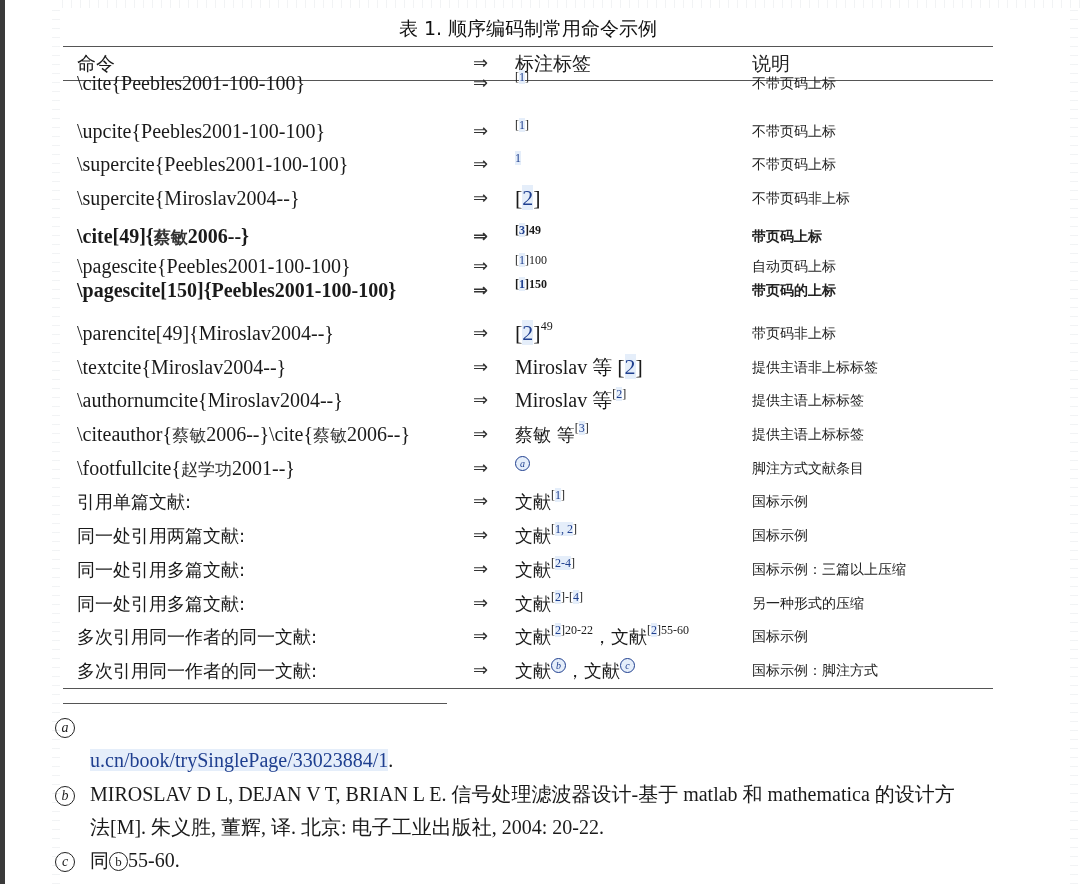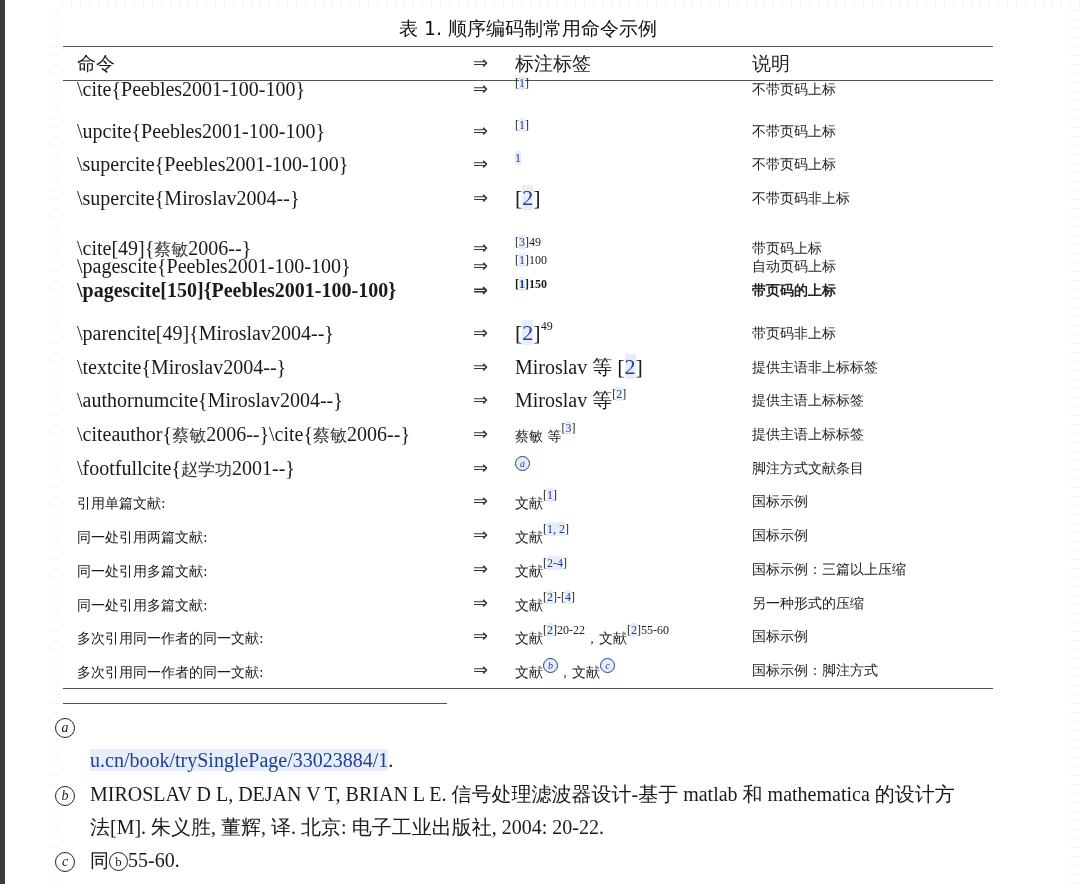--- a/index.html
+++ b/index.html
@@ -53,21 +53,21 @@
     }
     .c-cmd { position: absolute; left: 14px; white-space: nowrap; }
     .c-arrow { position: absolute; left: 410px; font-family: "DejaVu Sans", sans-serif; font-size: 18px; color: #333; }
     .c-label { position: absolute; left: 452px; white-space: nowrap; }
     .c-desc { position: absolute; left: 689px; white-space: nowrap; font-family: "DejaVu Sans", "Liberation Sans", sans-serif; font-size: 14px; color: #222; }
     .header .c-cmd, .header .c-label, .header .c-desc {
       font-family: "DejaVu Sans", "Liberation Sans", sans-serif;
       font-size: 19px;
       text-align: center;
     }
-    .cjk { font-family: "DejaVu Sans", "Liberation Sans", sans-serif; font-size: 14px; }
+    .cjk { font-family: "DejaVu Sans", "Liberation Sans", sans-serif; font-size: 18px; }
     .cjk-serif { font-family: "DejaVu Serif", serif; font-size: 17px; color: #333; }
     .sup {
       font-size: 12px;
       vertical-align: 9px;
       line-height: 0;
     }
     .link {
       color: #1f3f8f;
       background: #e5eefa;
     }
@@ -133,21 +133,21 @@
 <div class="row header" style="top:48px;">
   <span class="c-cmd">命令</span>
   <span class="c-arrow">⇒</span>
   <span class="c-label">标注标签</span>
   <span class="c-desc">说明</span>
 </div>
 
 <div class="rule thin" style="top:80px;"></div>
 
 <div id="rows">
-    <div class="row" style="top: 74px;">
+    <div class="row" style="top: 68px;">
       <span class="c-cmd"><span>\cite{Peebles2001-100-100}</span></span>
       <span class="c-arrow">⇒</span>
       <span class="c-label"><span class="sup"><span>[</span><span class="link">1</span><span>]</span></span></span>
       <span class="c-desc">不带页码上标</span>
     </div>
     <div class="row" style="top: 115.7px;">
       <span class="c-cmd"><span>\upcite{Peebles2001-100-100}</span></span>
       <span class="c-arrow">⇒</span>
       <span class="c-label"><span class="sup"><span>[</span><span class="link">1</span><span>]</span></span></span>
       <span class="c-desc">不带页码上标</span>
@@ -157,21 +157,21 @@
       <span class="c-arrow">⇒</span>
       <span class="c-label"><span class="sup"><span class="link">1</span></span></span>
       <span class="c-desc">不带页码上标</span>
     </div>
     <div class="row" style="top: 183.1px;">
       <span class="c-cmd"><span>\supercite{Miroslav2004--}</span></span>
       <span class="c-arrow">⇒</span>
       <span class="c-label"><span class="bigbr"><span>[</span><span class="link">2</span><span>]</span></span></span>
       <span class="c-desc">不带页码非上标</span>
     </div>
-    <div class="row" style="top: 233px;">
+    <div class="row" style="top: 221px; font-weight: bold;">
       <span class="c-cmd"><span>\cite[49]{</span><span class="cjk-serif">蔡敏</span><span>2006--}</span></span>
       <span class="c-arrow">⇒</span>
       <span class="c-label"><span class="sup"><span>[</span><span class="link">3</span><span>]</span></span><span class="sup">49</span></span>
       <span class="c-desc">带页码上标</span>
     </div>
     <div class="row" style="top: 250.5px;">
       <span class="c-cmd"><span>\pagescite{Peebles2001-100-100}</span></span>
       <span class="c-arrow">⇒</span>
       <span class="c-label"><span class="sup"><span>[</span><span class="link">1</span><span>]</span></span><span class="sup">100</span></span>
       <span class="c-desc">自动页码上标</span>

